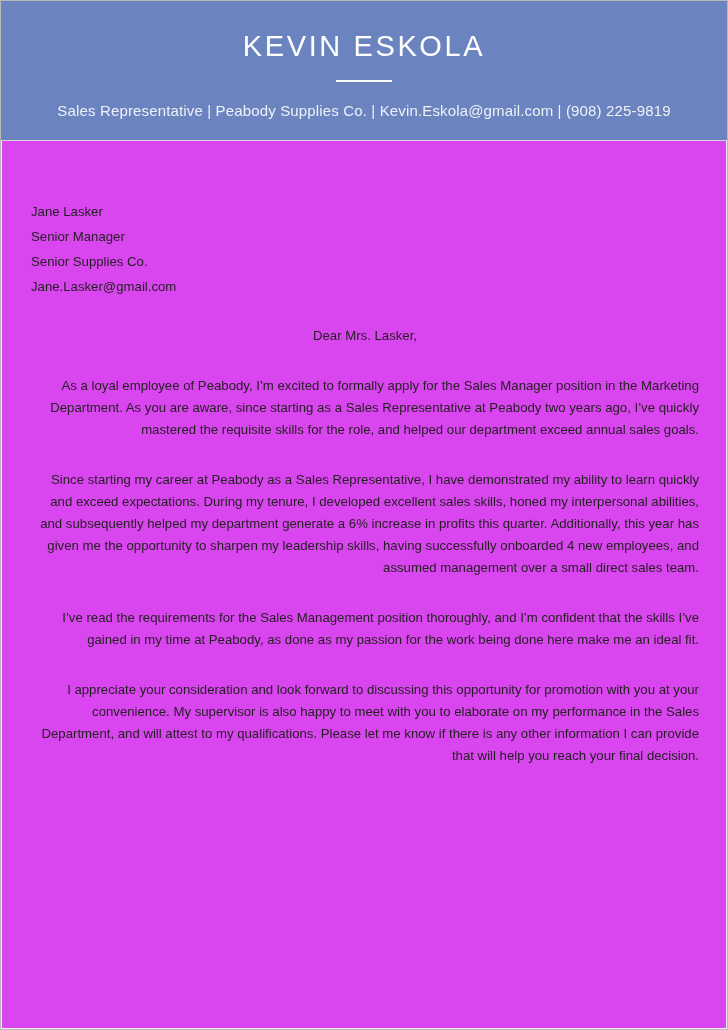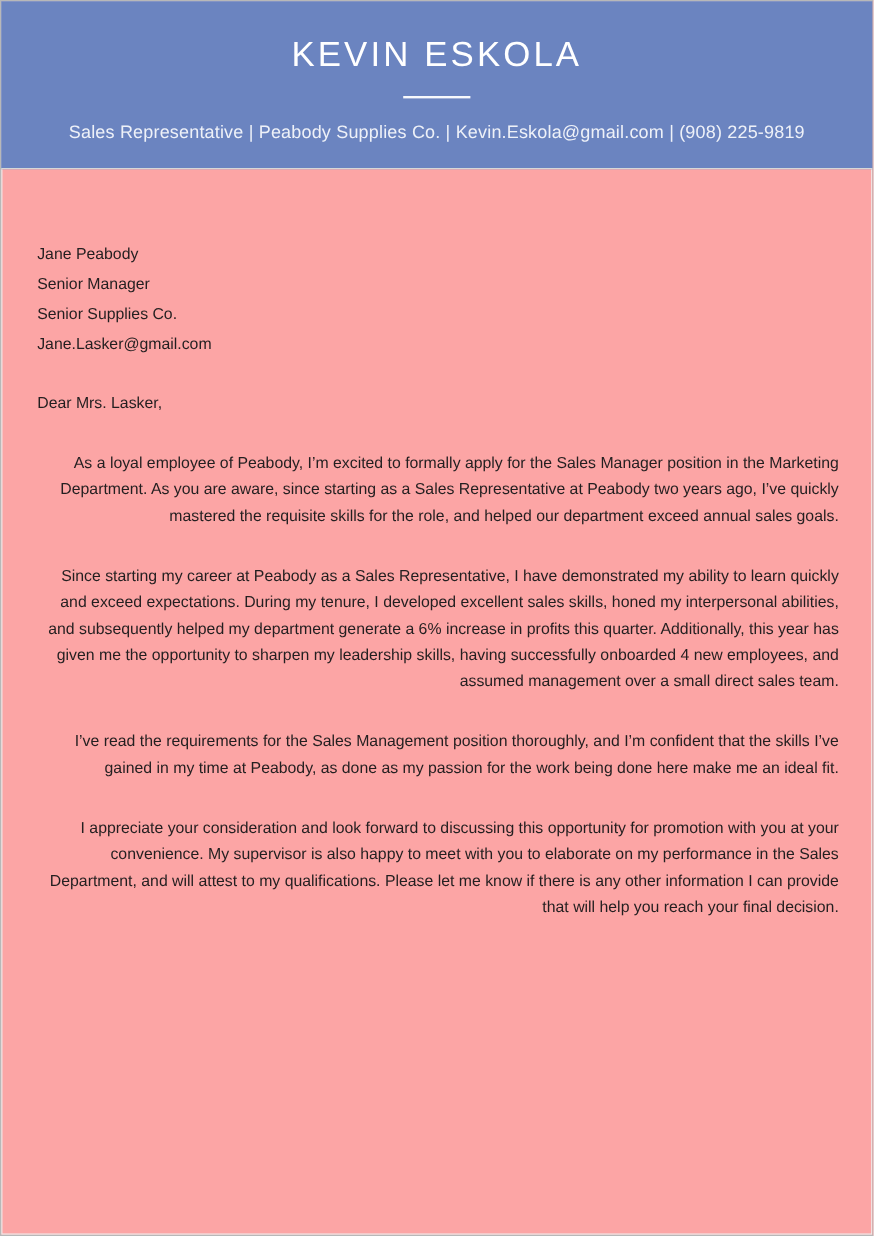--- a/index.html
+++ b/index.html
@@ -12,21 +12,21 @@
     height: 1030px;
     font-family: "Liberation Sans", sans-serif;
     overflow: hidden;
   }
 
   .page {
     position: relative;
     box-sizing: border-box;
     width: 728px;
     height: 1030px;
-    background: #fca5a5;
+    background: #d946ef;
     border: 1px solid #b8b8b8;
     box-shadow: inset 0 0 0 1px #efefef;
   }
 
   
   .letter-header {
     box-sizing: border-box;
     width: 100%;
     height: 140px;
     background: #6b84c0;
@@ -84,20 +84,21 @@
   .recipient-block {
     margin-top: 28px;
   }
   .recipient-line {
     margin: 0;
     line-height: 25px;
   }
 
   .salutation {
     margin: 26px 0 0 0;
+    text-align: center;
   }
 
   .letter-paragraph {
     margin: 28px 0 0 0;
     max-width: 672px;
     text-align: right;
   }
 
   .closing-block {
     margin-top: 30px;
@@ -117,21 +118,21 @@
   <div class="letter-header">
     <h1 class="candidate-name">KEVIN ESKOLA</h1>
     <div class="name-divider"></div>
     <div class="contact-line">Sales Representative | Peabody Supplies Co. | Kevin.Eskola@gmail.com | (908) 225-9819</div>
   </div>
 
   <div class="letter-body">
 
 
     <div class="recipient-block">
-      <p class="recipient-line">Jane Peabody</p>
+      <p class="recipient-line">Jane Lasker</p>
       <p class="recipient-line">Senior Manager</p>
       <p class="recipient-line">Senior Supplies Co.</p>
       <p class="recipient-line">Jane.Lasker@gmail.com</p>
     </div>
 
     <p class="salutation">Dear Mrs. Lasker,</p>
 
     <p class="letter-paragraph">As a loyal employee of Peabody, I’m excited to formally apply for the Sales Manager position in the Marketing Department. As you are aware, since starting as a Sales Representative at Peabody two years ago, I’ve quickly mastered the requisite skills for the role, and helped our department exceed annual sales goals.</p>
     <p class="letter-paragraph">Since starting my career at Peabody as a Sales Representative, I have demonstrated my ability to learn quickly and exceed expectations. During my tenure, I developed excellent sales skills, honed my interpersonal abilities, and subsequently helped my department generate a 6% increase in profits this quarter. Additionally, this year has given me the opportunity to sharpen my leadership skills, having successfully onboarded 4 new employees, and assumed management over a small direct sales team.</p>
     <p class="letter-paragraph">I’ve read the requirements for the Sales Management position thoroughly, and I’m confident that the skills I’ve gained in my time at Peabody, as done as my passion for the work being done here make me an ideal fit.</p>

